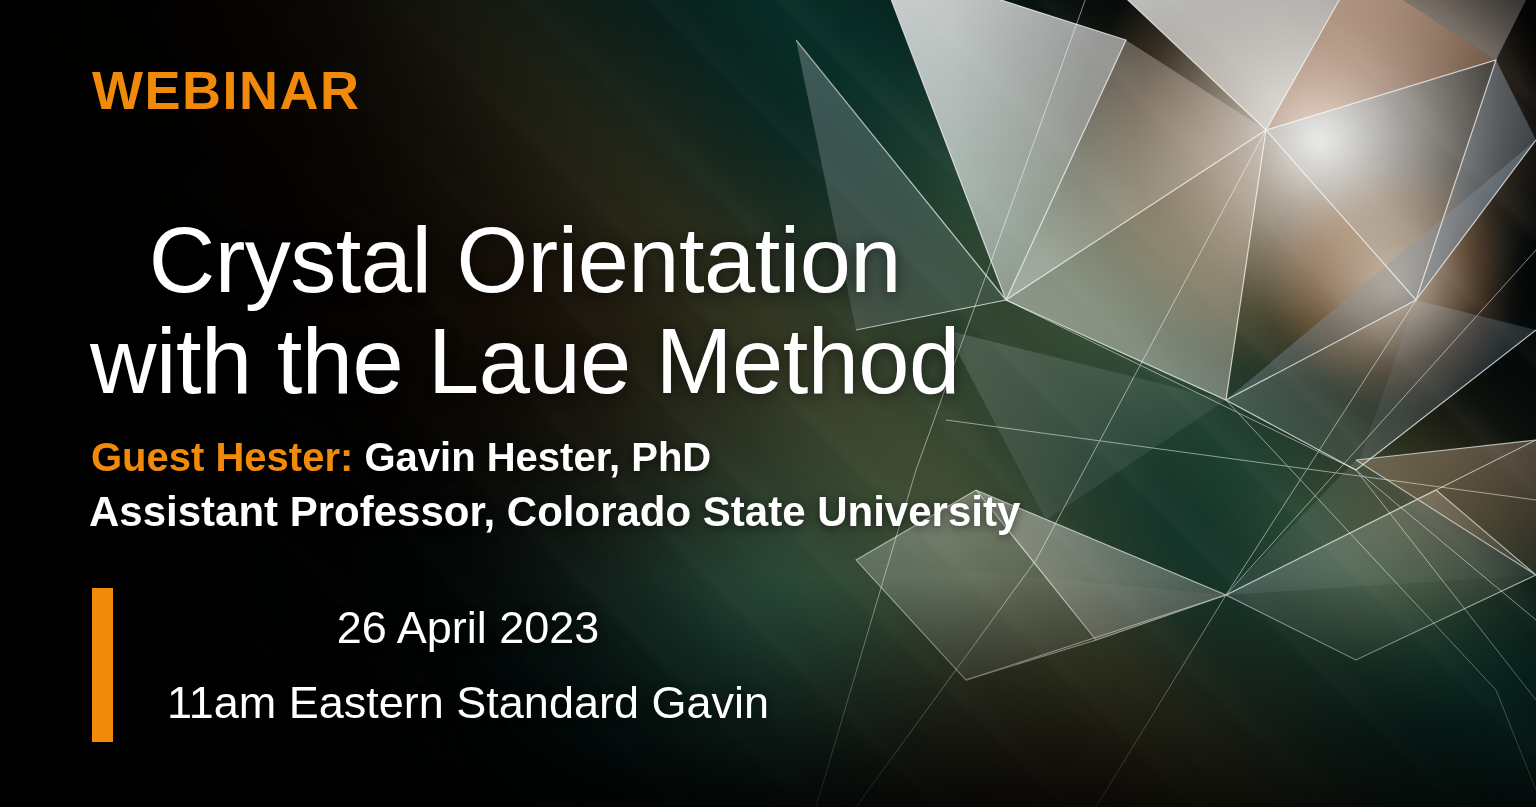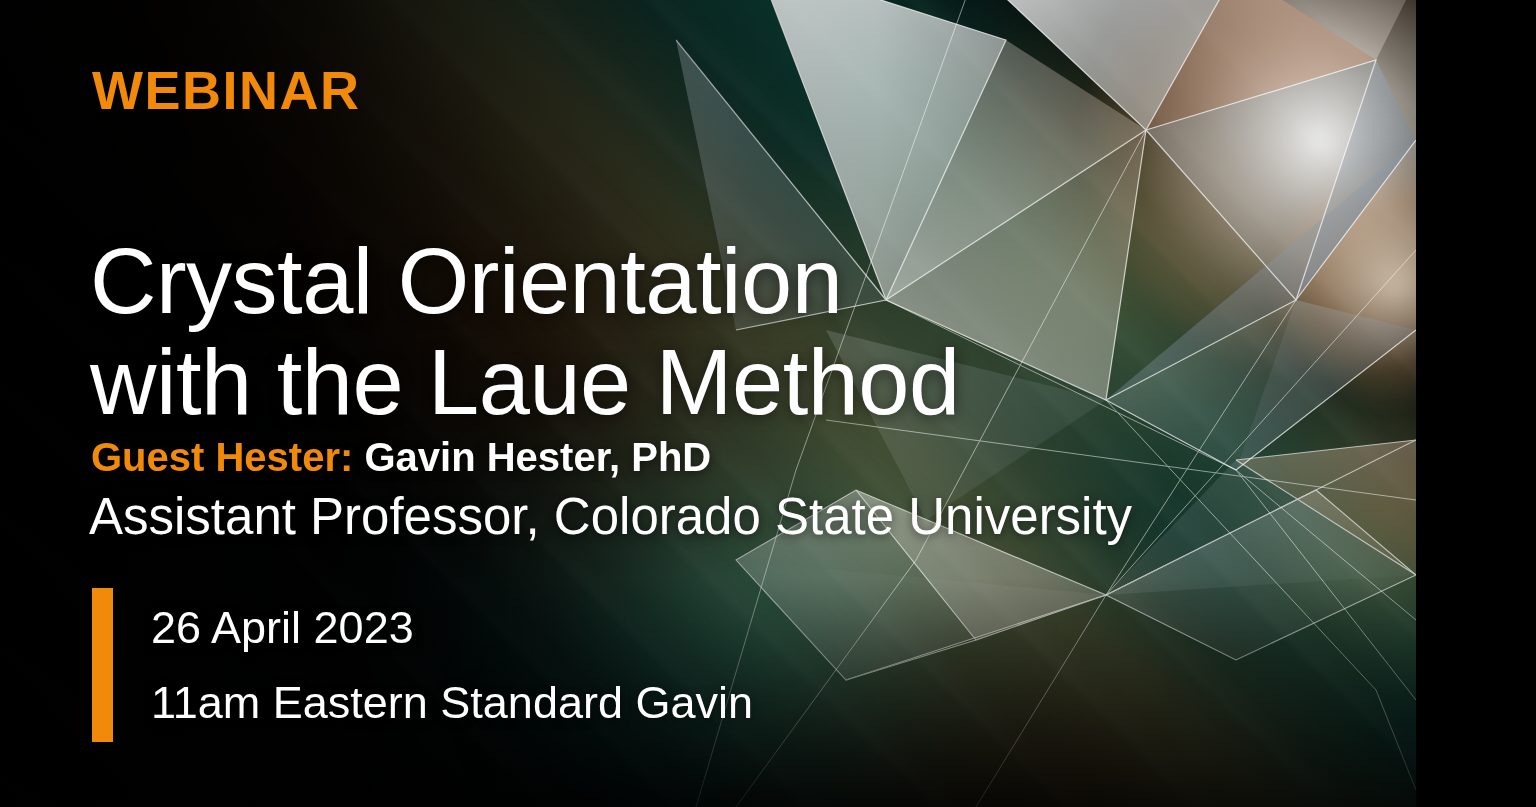--- a/index.html
+++ b/index.html
@@ -1,24 +1,25 @@
 <!DOCTYPE html>
 <html><head>
 <meta charset="utf-8">
 <style>
   html,body{margin:0;padding:0;background:#000;}
   *{box-sizing:border-box;}
 
   .poster{
     position:relative;
-    width:1416px;
+    width:1536px;
     height:807px;
     overflow:hidden;
     background:#000000;
     font-family:"Liberation Sans", sans-serif;
+    text-align:center;
   }
 
   
   .bg{position:absolute;inset:0;overflow:hidden;}
 
   .bg-base{
     position:absolute;inset:0;
     background:#030404;
   }
 
@@ -158,21 +159,21 @@
     font-size:54px;
     font-weight:700;
     letter-spacing:1.5px;
     color:#F18A0A;
     line-height:1;
     white-space:nowrap;
   }
 
   .title{
     position:absolute;
-    left:90px;top:197px;
+    left:90px;top:176px;
     font-size:92px;
     font-weight:300;
     letter-spacing:-0.5px;
     color:#ffffff;
     line-height:1.10;
     white-space:pre-line;
     text-shadow:0 2px 14px rgba(0,0,0,.55);
     margin-top:34px;
   }
 
@@ -184,42 +185,42 @@
     line-height:1.18;
     color:#ffffff;
     white-space:nowrap;
     text-shadow:0 2px 10px rgba(0,0,0,.55);
   }
   .speaker .lbl{color:#F18A0A;}
 
   .affiliation{
     position:absolute;
     left:89px;top:487px;
-    font-size:51px;
-    font-weight:400;
+    font-size:42px;
+    font-weight:700;
     line-height:1.18;
     color:#ffffff;
     white-space:nowrap;
     text-shadow:0 2px 10px rgba(0,0,0,.55);
   }
 
   .when{
     position:absolute;
     left:92px;top:588px;
     display:flex;
     align-items:stretch;
   }
   .accent-bar{
     width:21px;
     height:154px;
     background:#F18A0A;
     flex:0 0 auto;
   }
   .when-text{
-    margin-left:38px;
+    margin-left:54px;
     display:flex;
     flex-direction:column;
     justify-content:center;
     gap:30px;
   }
   .when-line{
     font-size:45px;
     font-weight:500;
     color:#ffffff;
     line-height:1;

